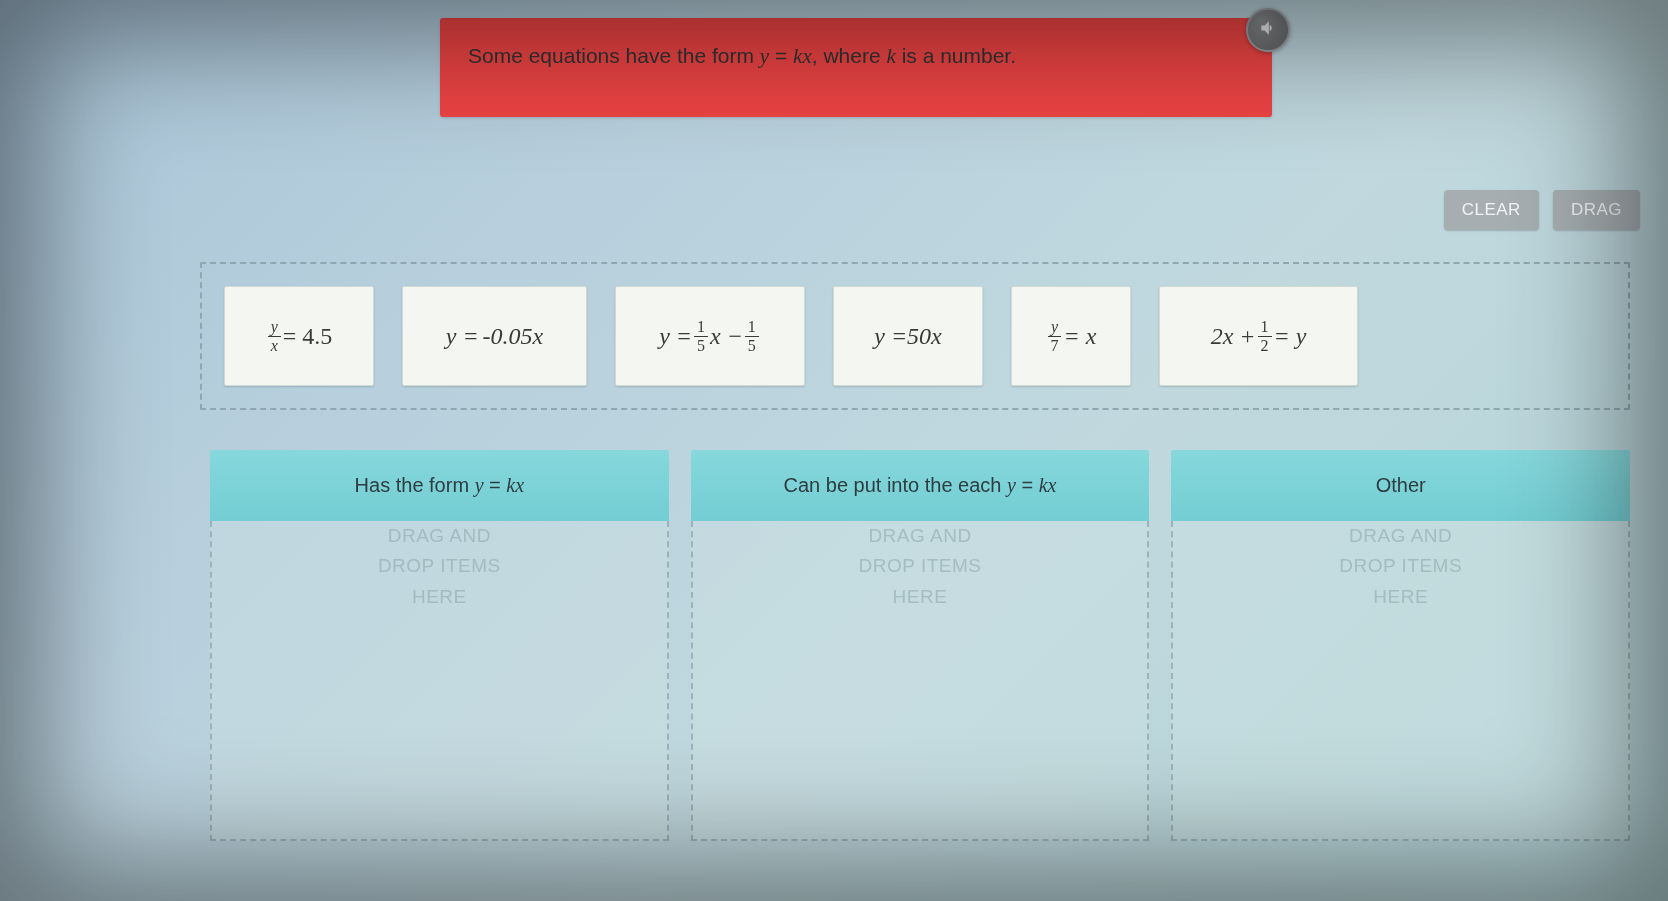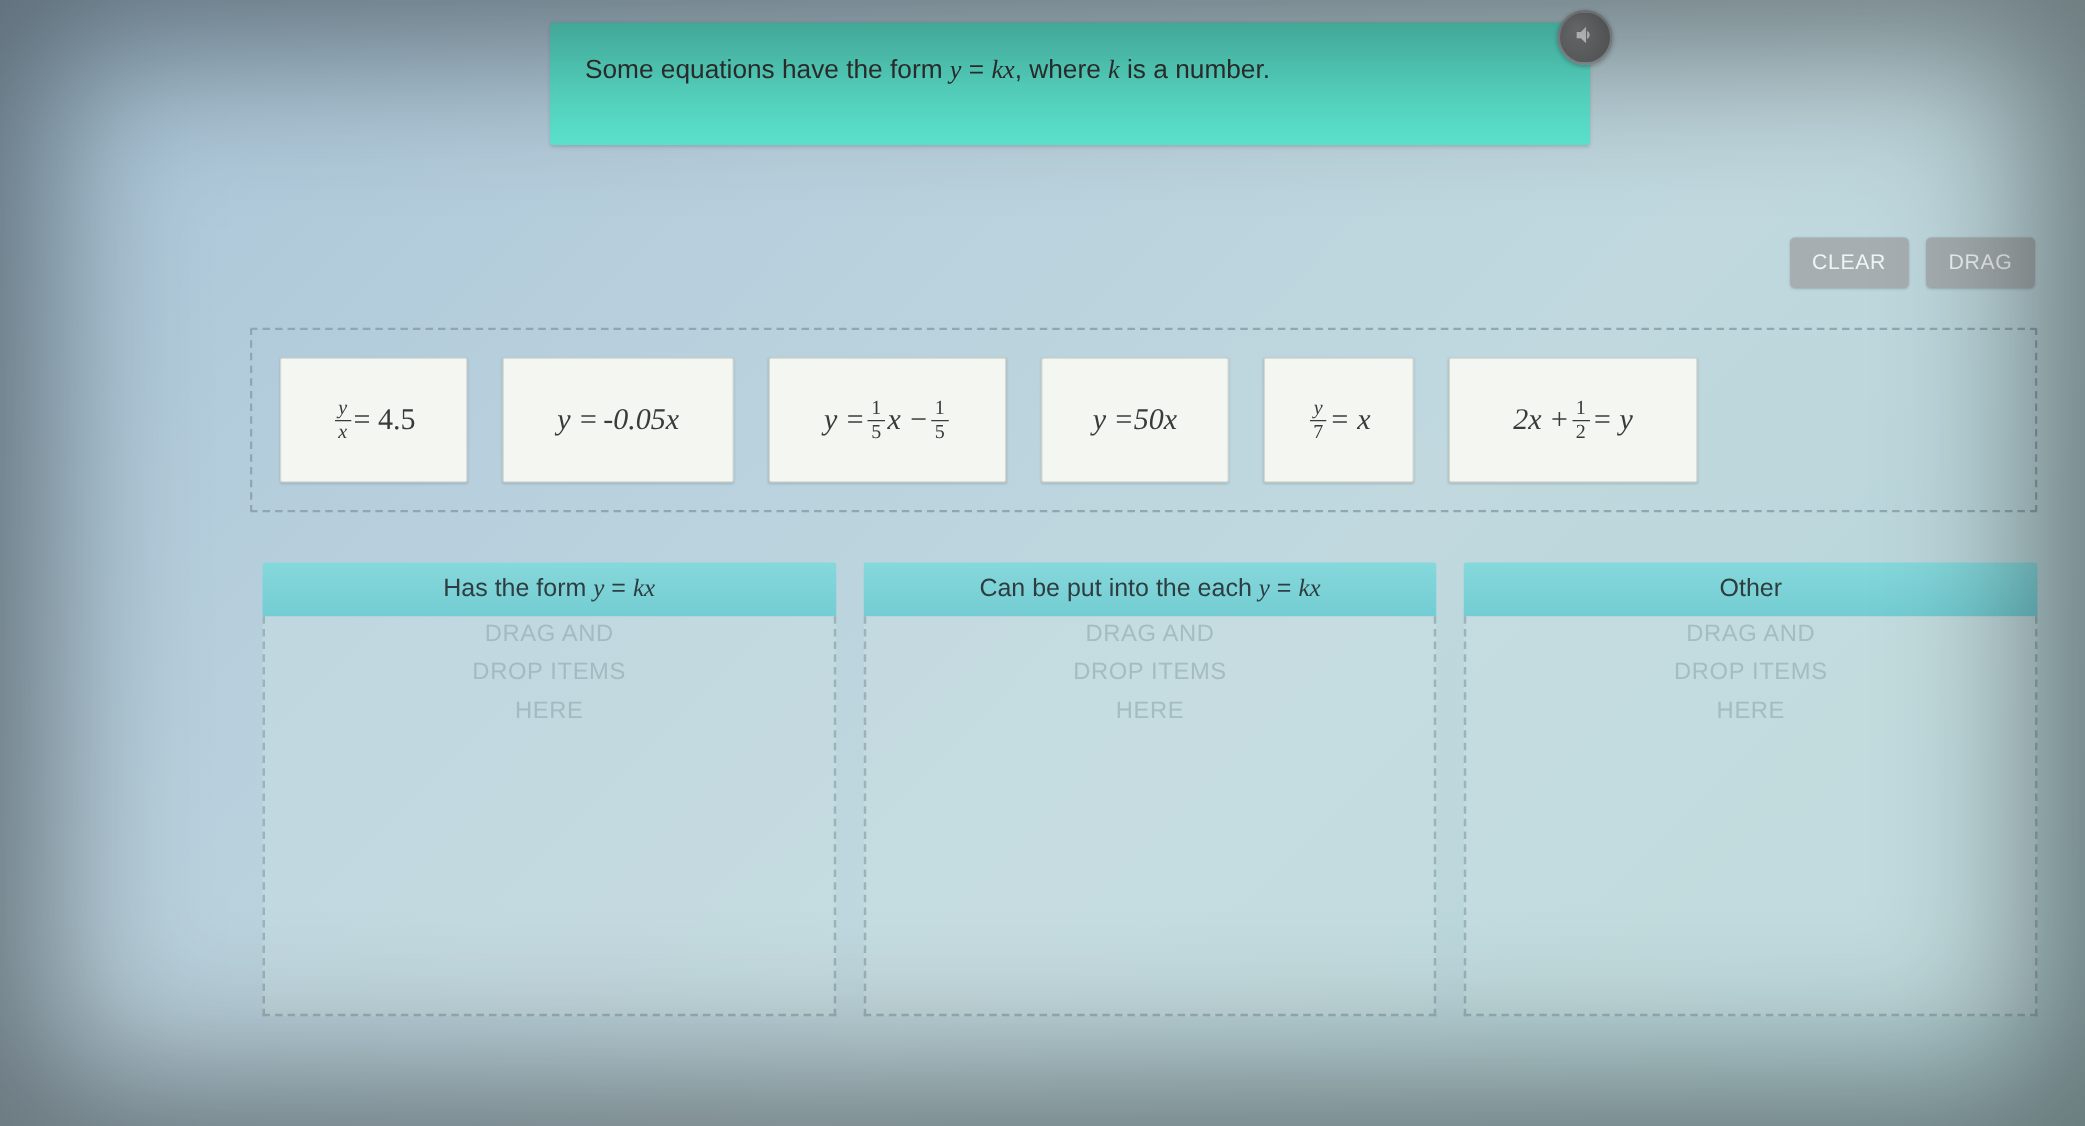--- a/index.html
+++ b/index.html
@@ -13,21 +13,21 @@
   }
   .vignette {
     position: absolute; inset: 0;
     box-shadow: inset 0 0 120px 40px rgba(0,0,0,0.45);
     pointer-events: none;
   }
   .prompt-box {
     position: absolute;
     left: 440px; top: 18px;
     width: 832px;
-    background: #5eead4;
+    background: #ef4444;
     border-radius: 3px;
     padding: 22px 28px;
     box-shadow: 0 1px 3px rgba(0,0,0,0.15);
     font-size: 21px;
     color: #333;
     line-height: 1.5;
   }
   .prompt-box .line1 { margin-bottom: 22px; }
   .italic { font-style: italic; font-family: "Times New Roman", serif; }
   .audio-btn {
@@ -37,21 +37,21 @@
     border-radius: 50%;
     background: radial-gradient(circle at 35% 30%, #8a8c8e, #5f6264);
     border: 2px solid #9aa0a3;
     display: flex; align-items: center; justify-content: center;
     box-shadow: 0 1px 4px rgba(0,0,0,0.3);
     cursor: pointer;
   }
   .audio-btn svg { width: 20px; height: 20px; fill: #e8eaeb; }
   .action-buttons {
     position: absolute;
-    right: 40px; top: 190px;
+    right: 28px; top: 190px;
     display: flex; gap: 14px;
   }
   .btn {
     background: #a6aeb1;
     color: #f0f4f4;
     border: none;
     border-radius: 4px;
     padding: 10px 18px;
     font-size: 17px;
     letter-spacing: 0.5px;
@@ -108,21 +108,21 @@
     flex: 1;
     display: flex;
     flex-direction: column;
   }
   .drop-header {
     background: #7fd4d8;
     background: linear-gradient(180deg,#86d8dc,#73cdd2);
     color: #2d3d40;
     font-size: 20px;
     text-align: center;
-    padding: 10px 8px;
+    padding: 24px 8px;
     border-radius: 2px 2px 0 0;
     font-family: Arial, sans-serif;
   }
   .drop-header .italic { font-family: "Times New Roman", serif; }
   .drop-zone {
     flex: 1;
     min-height: 320px;
     border: 2px dashed #9ab4ba;
     border-top: none;
     background: rgba(210,228,228,0.35);

